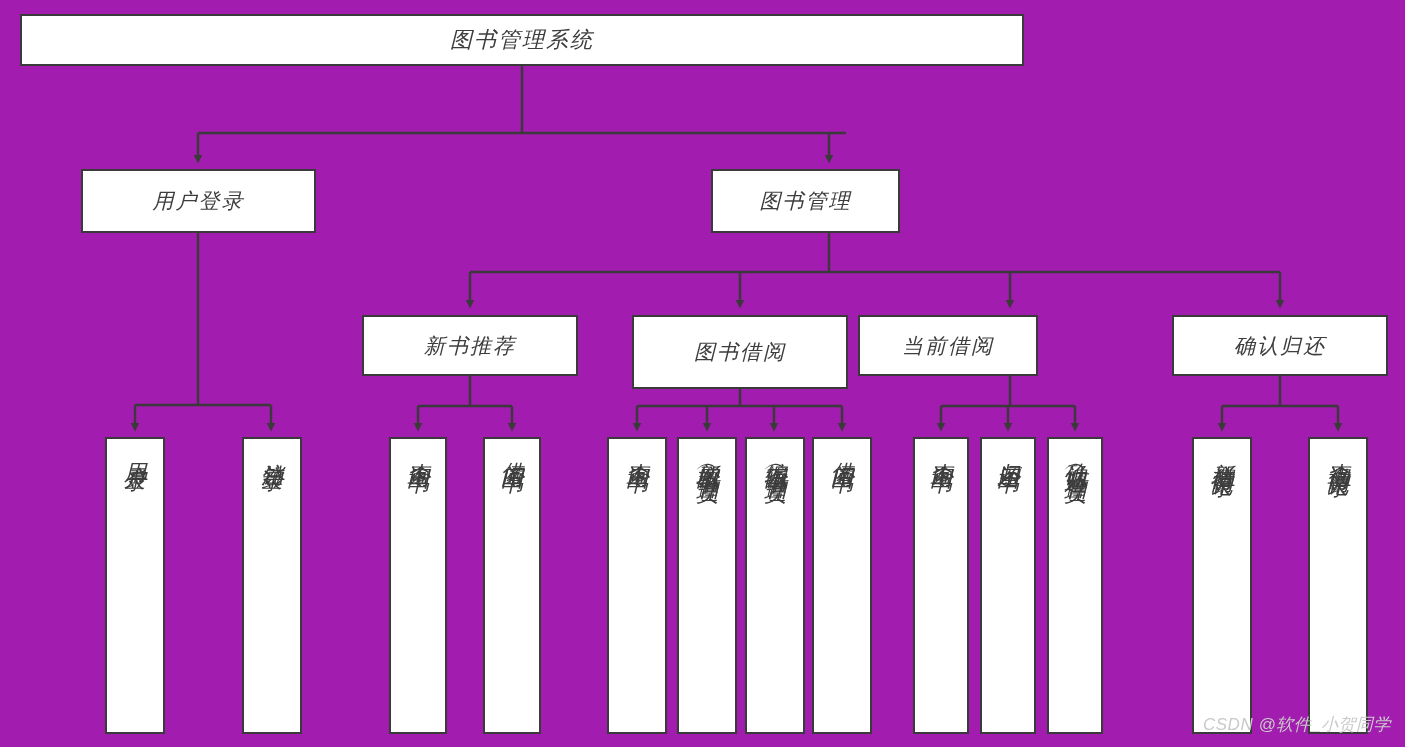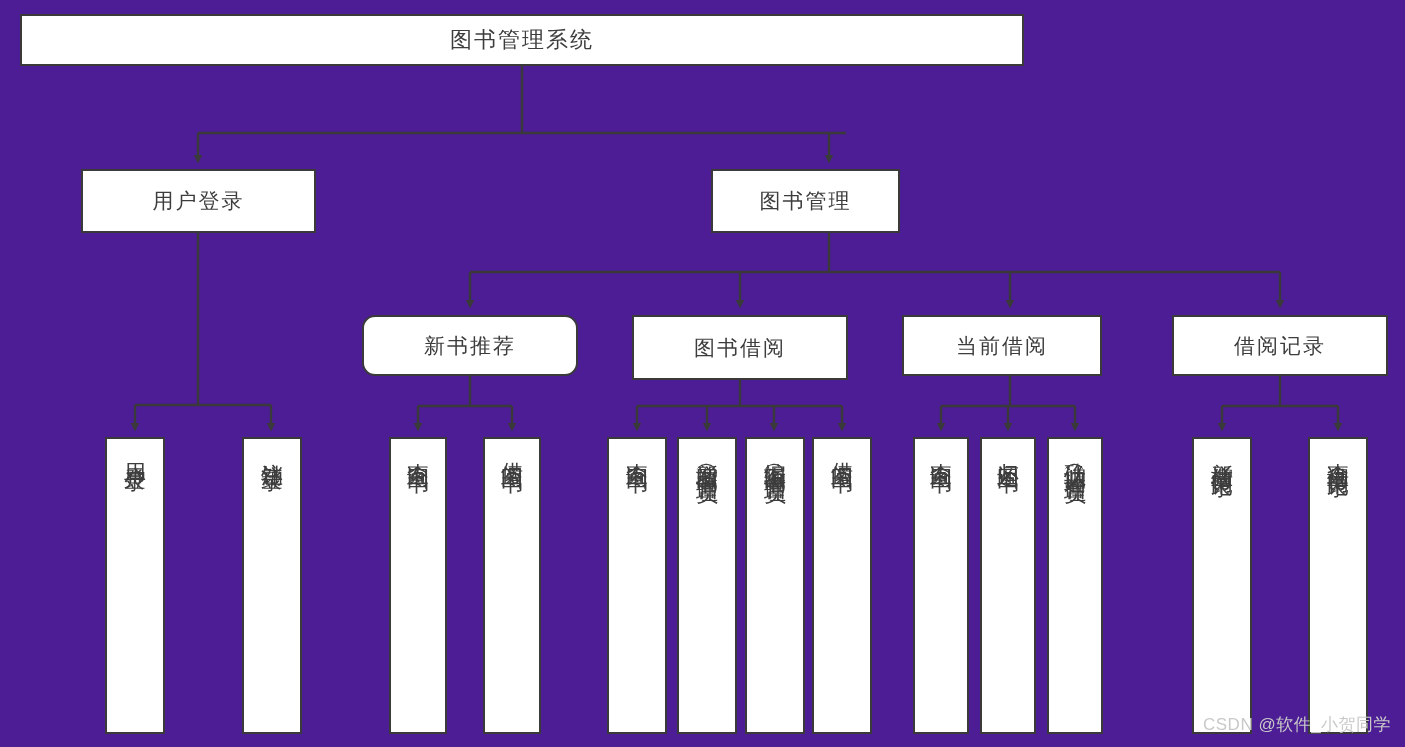--- a/index.html
+++ b/index.html
@@ -11,21 +11,22 @@
     width: 1405px;
     height: 747px;
     font-family: "Liberation Sans", "DejaVu Sans", sans-serif;
     overflow: hidden;
     position: relative;
   }
   #diagram-root {
     position: relative;
     width: 1405px;
     height: 747px;
-    background: #4c1d95;
+    background: #a21caf;
+    font-style: italic;
   }
   svg.diagram-canvas {
     position: absolute;
     top: 0; left: 0;
     width: 1405px;
     height: 747px;
   }
   .node-box {
     position: absolute;
     box-sizing: border-box;
@@ -141,31 +142,31 @@
     <span class="node-label">图书管理系统</span>
   </div>
 
   <div class="node-box node-h" style="left:81px; top:169px; width:235px; height:64px;">
     <span class="node-label">用户登录</span>
   </div>
   <div class="node-box node-h" style="left:711px; top:169px; width:189px; height:64px;">
     <span class="node-label">图书管理</span>
   </div>
 
-  <div class="node-box node-h" style="left:362px; top:315px; width:216px; height:61px;border-radius:13px;">
+  <div class="node-box node-h" style="left:362px; top:315px; width:216px; height:61px;">
     <span class="node-label">新书推荐</span>
   </div>
-  <div class="node-box node-h" style="left:632px; top:315px; width:216px; height:65px;">
+  <div class="node-box node-h" style="left:632px; top:315px; width:216px; height:74px;">
     <span class="node-label">图书借阅</span>
   </div>
-  <div class="node-box node-h" style="left:902px; top:315px; width:200px; height:61px;">
+  <div class="node-box node-h" style="left:858px; top:315px; width:180px; height:61px;">
     <span class="node-label">当前借阅</span>
   </div>
   <div class="node-box node-h" style="left:1172px; top:315px; width:216px; height:61px;">
-    <span class="node-label">借阅记录</span>
+    <span class="node-label">确认归还</span>
   </div>
 
   <div class="node-box node-v" style="left:105px; top:437px; width:60px; height:297px;">
     <span class="node-label">用户登录</span>
   </div>
   <div class="node-box node-v" style="left:242px; top:437px; width:60px; height:297px;">
     <span class="node-label">注销登录</span>
   </div>
 
   <div class="node-box node-v" style="left:389px; top:437px; width:58px; height:297px;">

